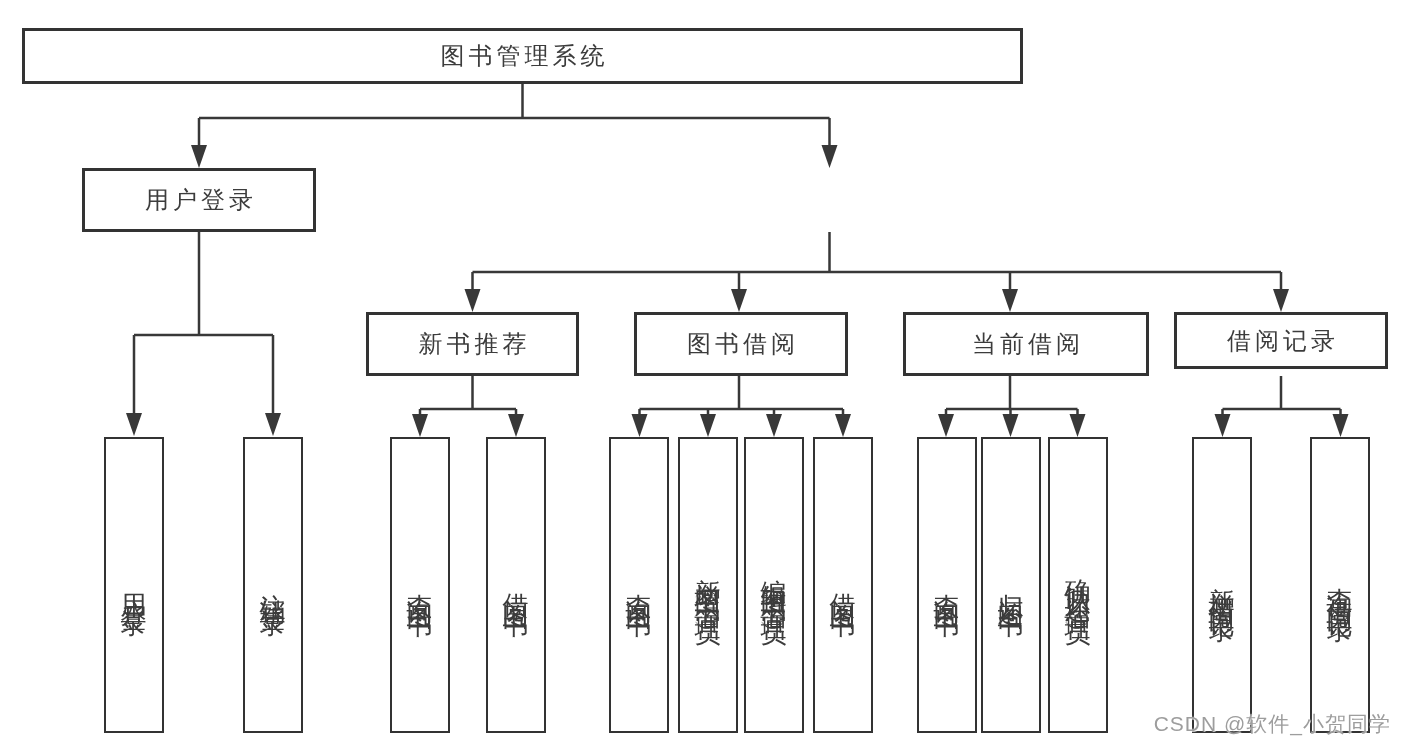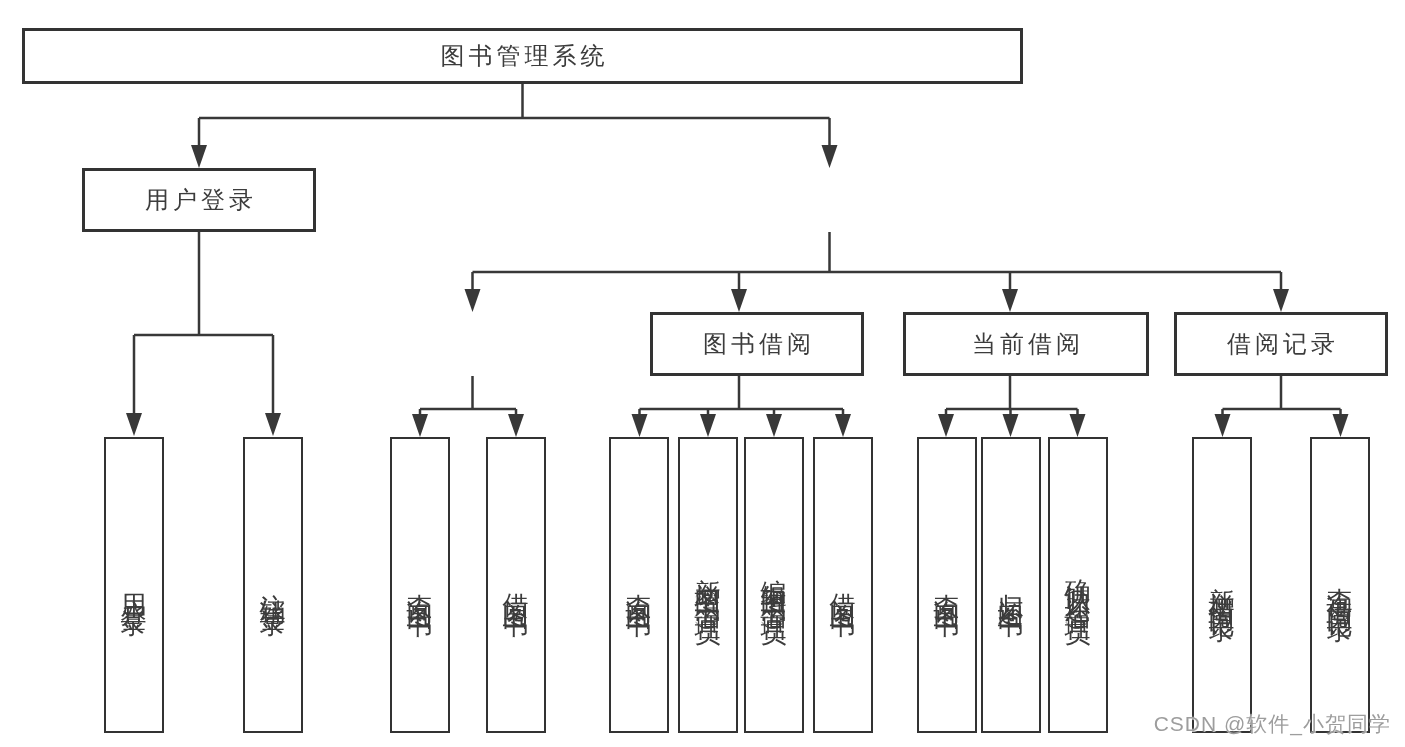--- a/index.html
+++ b/index.html
@@ -49,23 +49,23 @@
     line-height: 1;
   }
 
   
   .n-root  { left: 22px;     top: 28px;  width: 1001px; height: 56px; }
   
   .n-l2a   { left: 82px;     top: 168px; width: 234px;  height: 64px; }
   .n-l2b   { left: 712px;    top: 168px; width: 235px;  height: 64px; }
   
   .n-l3a   { left: 366px;    top: 312px; width: 213px;  height: 64px; }
-  .n-l3b   { left: 650px;    top: 312px; width: 214px;  height: 64px; }
+  .n-l3b   { left: 634px;    top: 312px; width: 214px;  height: 64px; }
   .n-l3c   { left: 903px;    top: 312px; width: 246px;  height: 64px; }
-  .n-l3d   { left: 1174px;   top: 312px; width: 214px;  height: 64px; }
+  .n-l3d   { left: 1174px;   top: 312px; width: 214px;  height: 57px; }
   
   .leaf    { top: 437px; height: 296px; width: 60px; }
   .n-f01 { left: 104px; }
   .n-f02 { left: 243px; }
   .n-f03 { left: 390px; }
   .n-f04 { left: 486px; }
   .n-f05 { left: 609px; }
   .n-f06 { left: 678px; }
   .n-f07 { left: 744px; }
   .n-f08 { left: 813px; }
@@ -140,20 +140,23 @@
   </svg>
 
   <div class="node n-root">
     <span class="hlabel">图书管理系统</span>
   </div>
 
   <div class="node n-l2a">
     <span class="hlabel">用户登录</span>
   </div>
 
+  <div class="node n-l3a">
+    <span class="hlabel">新书推荐</span>
+  </div>
   <div class="node n-l3b">
     <span class="hlabel">图书借阅</span>
   </div>
   <div class="node n-l3c">
     <span class="hlabel">当前借阅</span>
   </div>
   <div class="node n-l3d">
     <span class="hlabel">借阅记录</span>
   </div>
 

